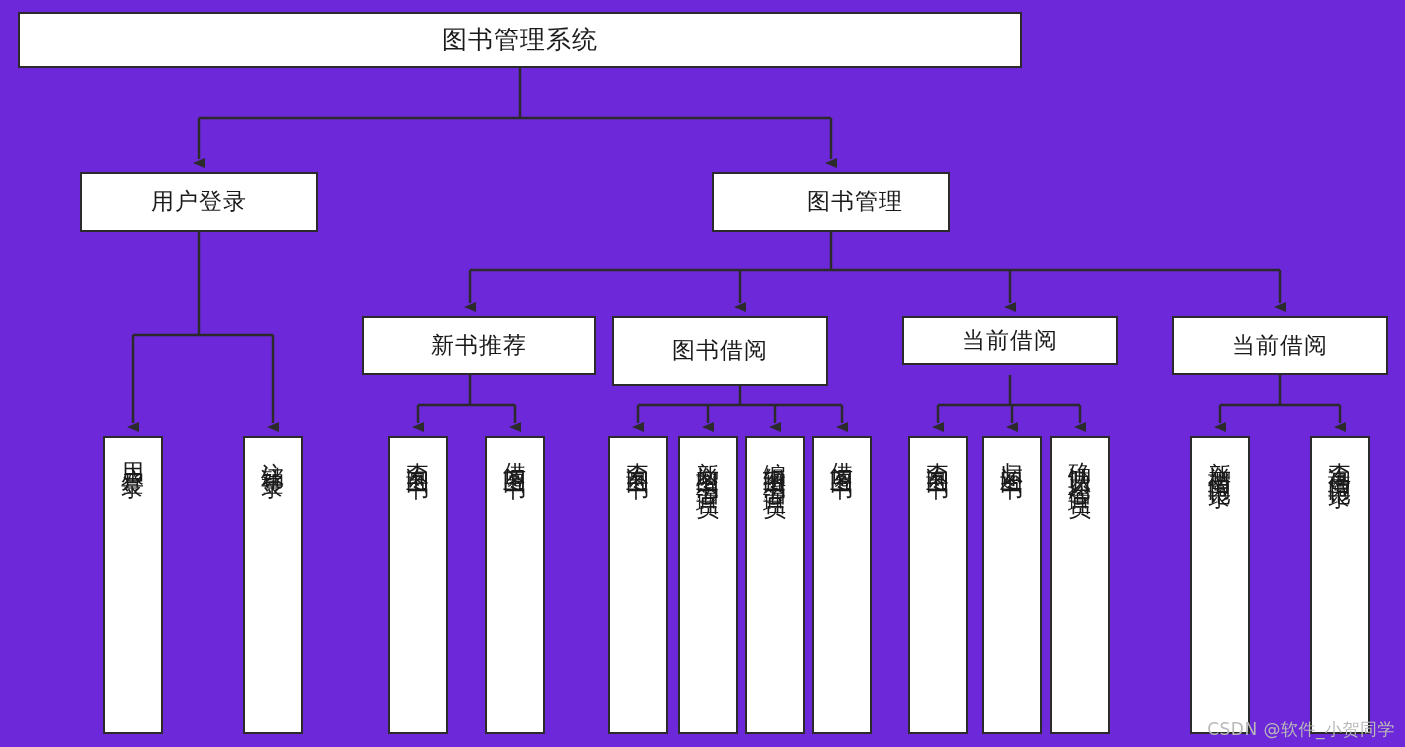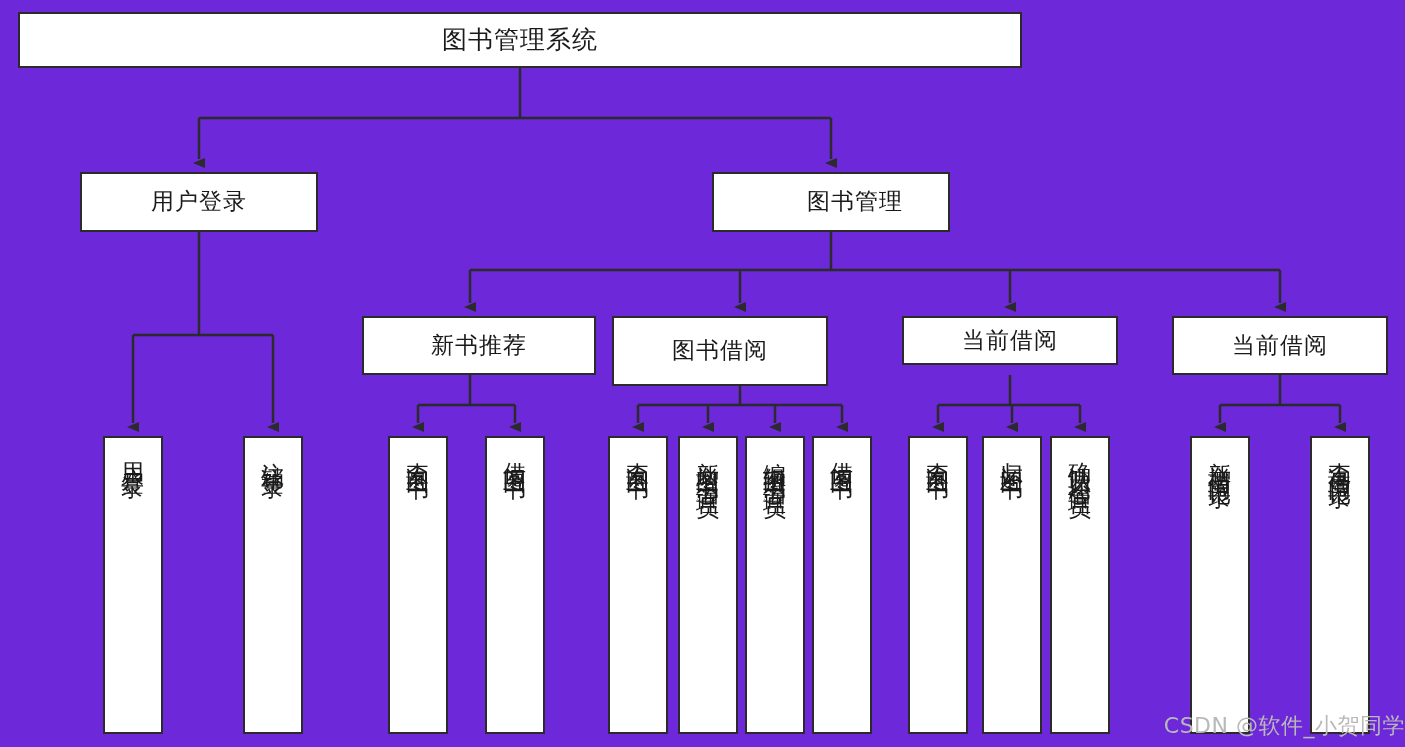--- a/index.html
+++ b/index.html
@@ -54,23 +54,23 @@
   .node.vert .vtext {
     writing-mode: vertical-rl;
     text-orientation: upright;
     white-space: nowrap;
   }
   .node.root {
     font-size: 25px;
   }
   #watermark {
     position: absolute;
-    right: 0;
+    right: 10px;
     bottom: 6px;
-    font-size: 22px;
+    font-size: 17px;
     color: #b9b9b9;
     letter-spacing: 0.5px;
     white-space: nowrap;
     user-select: none;
   }
 </style>
 </head>
 <body>
 
 <div id="canvas">

